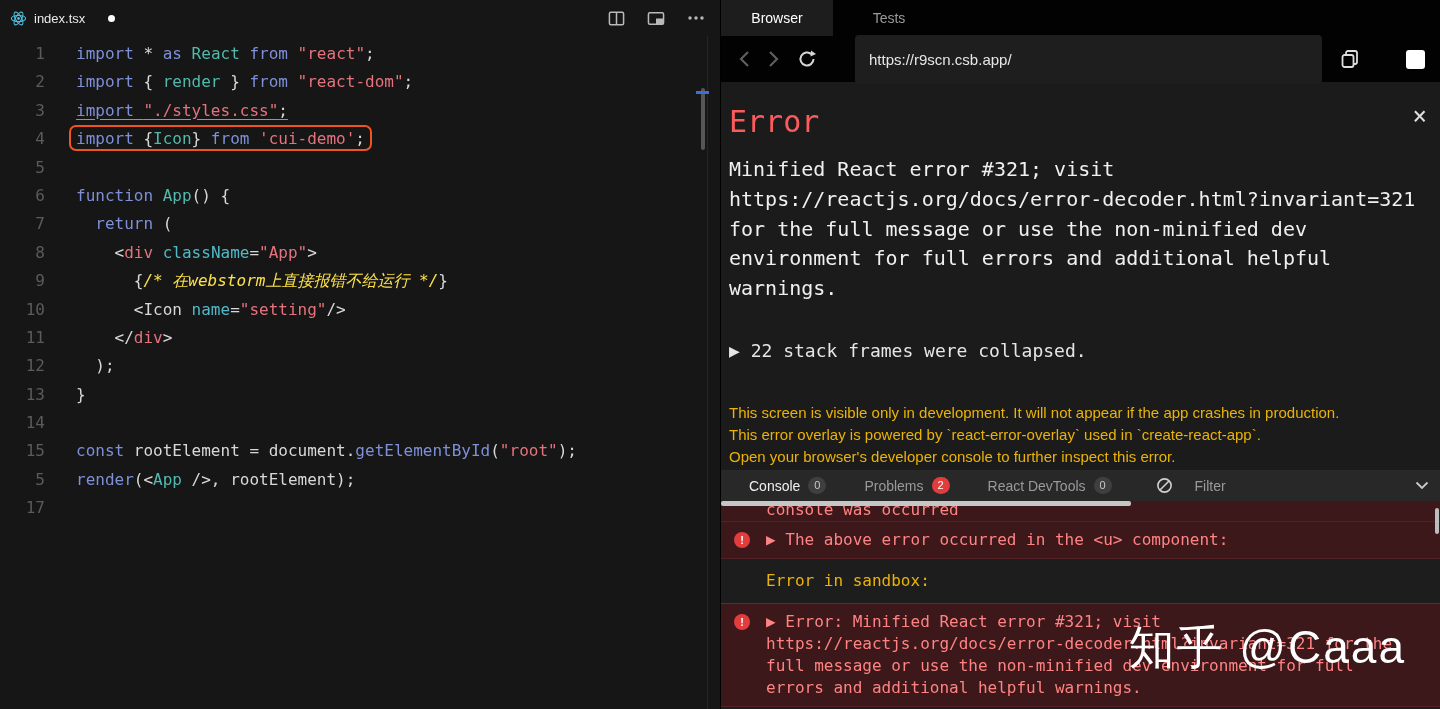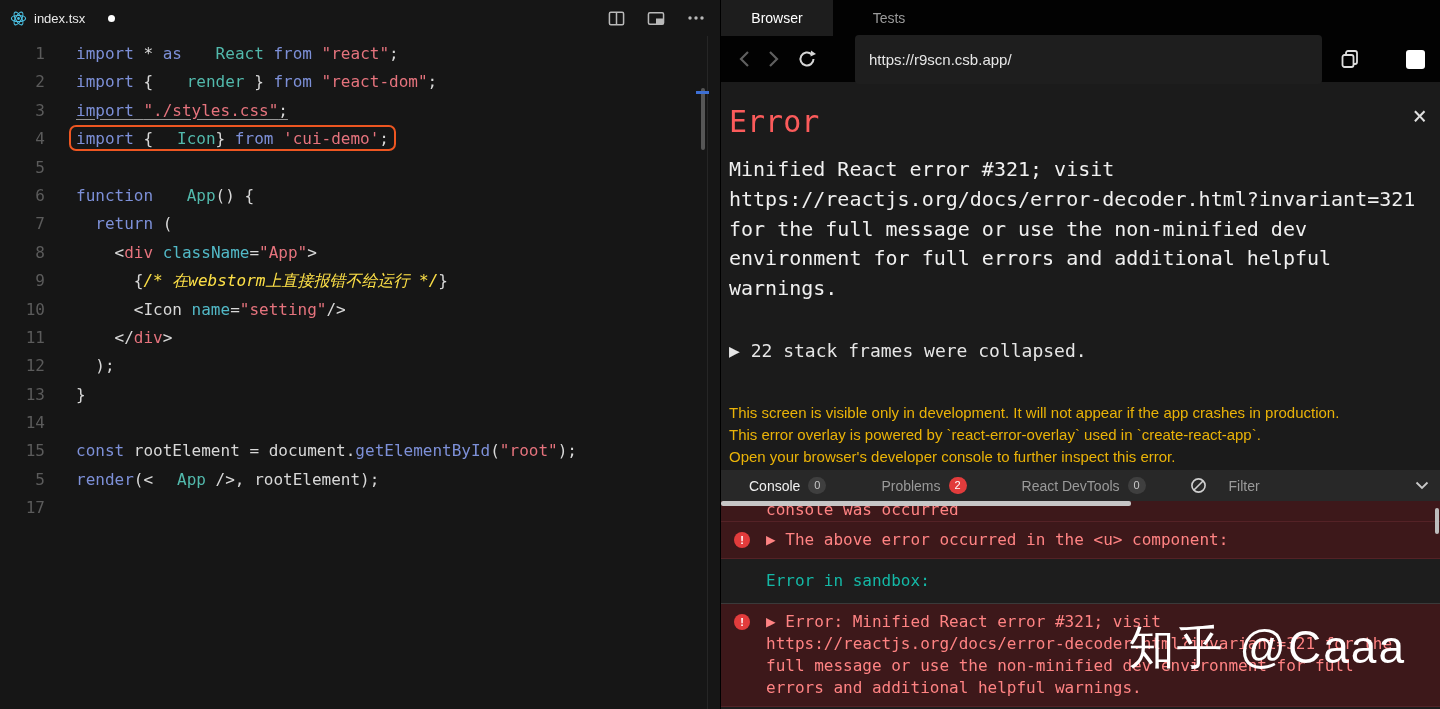--- a/index.html
+++ b/index.html
@@ -11,21 +11,21 @@
   .file-tab{display:flex;align-items:center;gap:7px;color:#e9e9e9;font-size:13px;}
   .unsaved-dot{width:7px;height:7px;border-radius:50%;background:#fff;margin-left:16px;}
   .editor-actions{margin-left:auto;display:flex;align-items:center;gap:22px;}
   .icon-btn{display:flex;align-items:center;justify-content:center;background:none;border:none;padding:0;cursor:pointer;}
 
   .code-area{padding-top:4px;}
   .code-line{display:flex;height:28.4px;line-height:28.4px;font-family:"DejaVu Sans Mono","Liberation Mono",monospace;font-size:16px;}
   .gutter{flex:none;width:45px;text-align:right;color:#5b5b5b;}
   .line-content{padding-left:31px;white-space:pre;color:#d8d8d8;}
   .tok-kw{color:#7d90d8;}
-  .tok-id{color:#52b9ac;margin-left:24px;}
+  .tok-id{color:#52b9ac;}
   .tok-str{color:#e5737d;}
   .tok-tag{color:#e5737d;}
   .tok-attr{color:#52b9c7;}
   .tok-fn{color:#7d90d8;}
   .tok-pl{color:#d8d8d8;}
   .tok-cmt{color:#fde047;font-style:italic;}
   .hl-box{display:inline-block;border:2px solid #ee5621;border-radius:7px;padding:0 5px;margin-left:-7px;line-height:24px;height:26px;box-sizing:border-box;}
   .underlined span{text-decoration:underline;text-decoration-color:rgba(235,235,235,.6);text-underline-offset:3px;}
 
   .editor-divider{position:absolute;left:707px;top:36px;bottom:0;width:1px;background:rgba(255,255,255,.07);}
@@ -47,33 +47,33 @@
 
   .error-overlay{position:absolute;left:0;top:92px;width:720px;height:388px;background:#1b1b1b;padding:0 8px;box-sizing:border-box;}
   .overlay-title{margin-top:12px;font-family:"DejaVu Sans Mono",monospace;font-size:30px;color:#fb5b5b;}
   .overlay-close{position:absolute;top:12px;right:14px;background:none;border:none;color:#e0e0e0;font-size:24px;font-family:"DejaVu Sans Mono",monospace;cursor:pointer;padding:0;line-height:1;}
   .overlay-message{margin-top:16px;font-family:"DejaVu Sans Mono",monospace;font-size:20px;line-height:29.8px;color:#f0f0f0;}
   .overlay-collapse{margin-top:36px;font-family:"DejaVu Sans Mono",monospace;font-size:18px;color:#e6e6e6;cursor:pointer;}
   .overlay-footer{position:absolute;left:8px;bottom:12px;font-size:15px;line-height:22px;color:#eab308;}
 
   .console-panel{position:absolute;left:0;top:470px;width:720px;height:239px;background:#1d1d1d;}
   .console-tabs{height:31px;background:#282828;display:flex;align-items:center;padding:0 12px 0 0;}
-  #console-tab-slot{display:flex;align-items:center;gap:55px;padding-left:28px;}
+  #console-tab-slot{display:flex;align-items:center;gap:38px;padding-left:28px;}
   .ctab{display:flex;align-items:center;gap:8px;font-size:14px;color:#9a9a9a;cursor:pointer;}
   .ctab.active{color:#f0f0f0;}
   .badge{min-width:18px;height:17px;border-radius:9px;padding:0 5px;font-size:11px;line-height:17px;text-align:center;box-sizing:border-box;}
   .badge.gray{background:#3f3f3f;color:#c9c9c9;}
   .badge.red{background:#e23c3c;color:#fff;}
   .clear-btn{margin-left:44px;}
   .filter-label{margin-left:22px;font-size:14px;color:#9a9a9a;cursor:text;}
   .ct-spacer{flex:1;}
   .console-chevron{cursor:pointer;display:flex;align-items:center;}
 
   .console-rows{position:absolute;left:0;top:31px;right:0;bottom:0;overflow:hidden;background:#1d1d1d;}
-  .console-row{display:flex;align-items:flex-start;padding:7px 14px 7px 13px;border-bottom:1px solid #3a3a3a;font-family:"DejaVu Sans Mono","Liberation Mono",monospace;font-size:16px;line-height:22px;color:#14b8a6;background:#1d1d1d;cursor:pointer;}
+  .console-row{display:flex;align-items:flex-start;padding:7px 14px 7px 13px;border-bottom:1px solid #3a3a3a;font-family:"DejaVu Sans Mono","Liberation Mono",monospace;font-size:16px;line-height:22px;color:#eab308;background:#1d1d1d;cursor:pointer;}
   .console-row.error{background:#3d181a;color:#ff8383;border-color:#542226;}
   .console-row.error-clipped{background:#3d181a;color:#ff8383;border-color:#542226;height:20px;padding:0 14px 0 45px;overflow:hidden;align-items:flex-end;}
   .console-row.plain{padding:11px 14px 11px 45px;}
   .err-badge{flex:none;width:16px;height:16px;border-radius:50%;background:#e23c3c;color:#fff;font-family:"Liberation Sans",sans-serif;font-size:11px;font-weight:bold;line-height:16px;text-align:center;margin-right:16px;margin-top:3px;}
   .row-text{max-width:640px;}
   .console-hscroll{position:absolute;left:0;top:31px;width:410px;height:5px;background:#c6c6c6;border-radius:2px;z-index:3;}
   .console-vscroll{position:absolute;right:2px;top:38px;width:4px;height:26px;background:#bdbdbd;border-radius:2px;z-index:3;}
 
   .watermark{position:absolute;right:34px;bottom:30px;font-size:46px;letter-spacing:2px;color:#fff;z-index:5;}
 </style>

